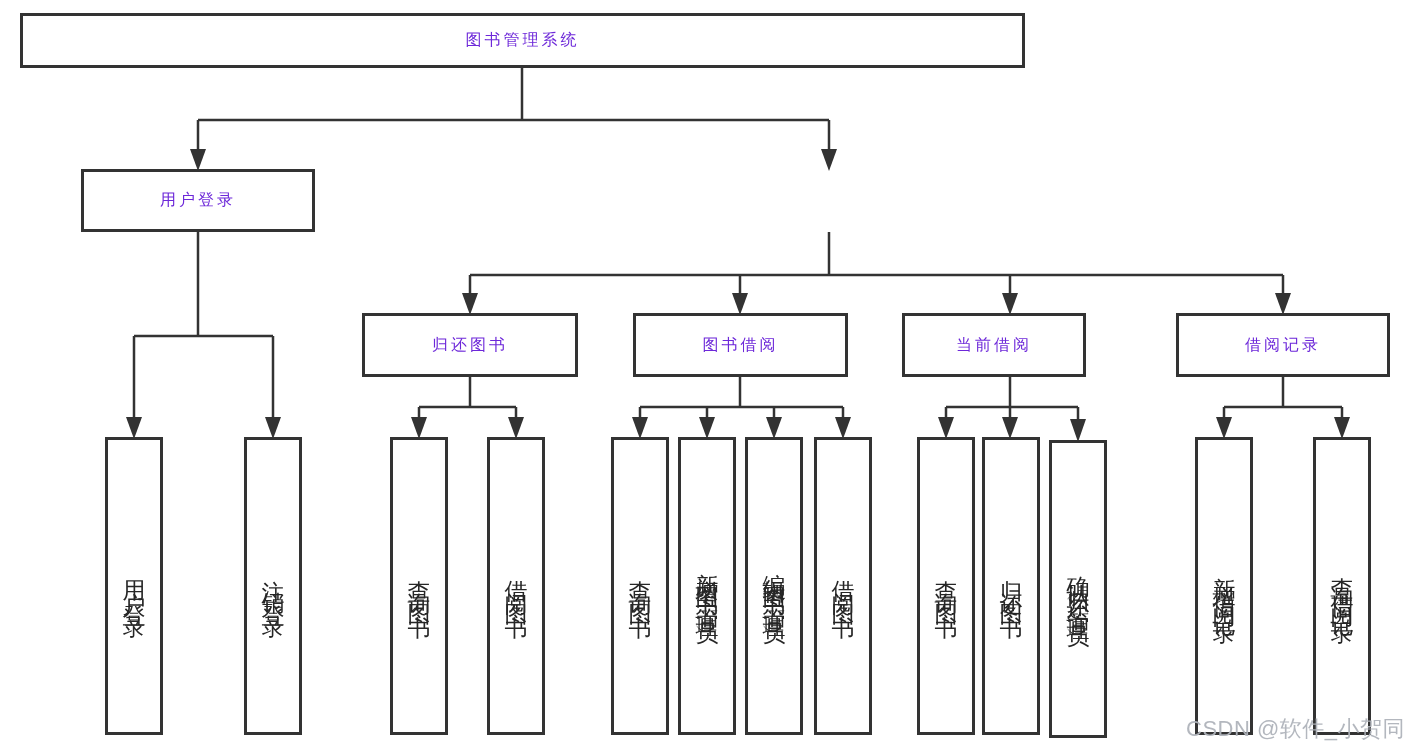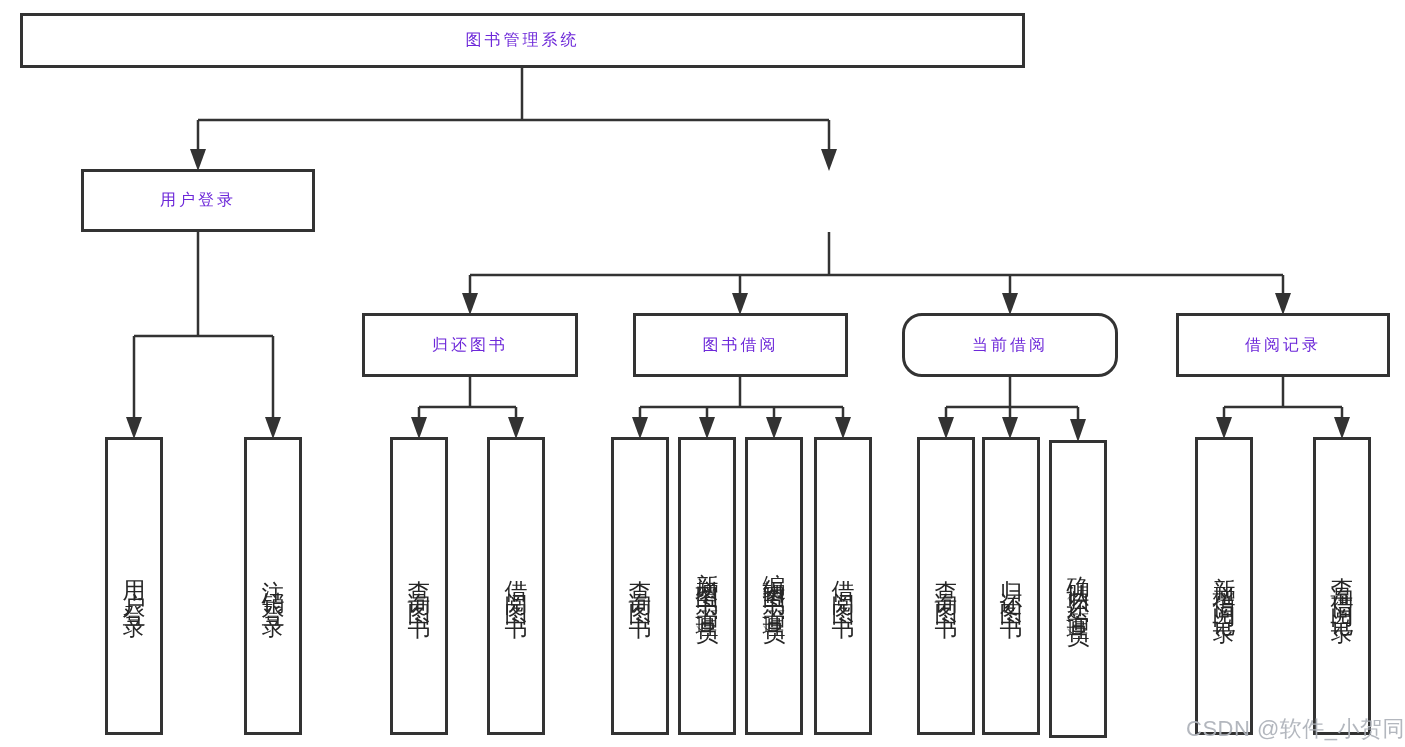--- a/index.html
+++ b/index.html
@@ -32,21 +32,21 @@
   }
   .leaf.ls9 span { letter-spacing:9px; }
   .leaf.ls7 span { letter-spacing:7px; }
 
   
   .n-root   { left:20px;   top:13px;  width:1005px; height:55px; }
   .n-ulogin { left:81px;   top:169px; width:234px;  height:63px; }
   .n-bmgmt  { left:712px;  top:169px; width:233px;  height:63px; }
   .n-newrec { left:362px;  top:313px; width:216px;  height:64px; }
   .n-bborrow{ left:633px;  top:313px; width:215px;  height:64px;font-family:Liberation Mono, monospace; }
-  .n-cborrow{ left:902px;  top:313px; width:216px;  height:64px;border-radius:20px; }
+  .n-cborrow{ left:902px;  top:313px; width:184px;  height:64px; }
   .n-brec   { left:1176px; top:313px; width:214px;  height:64px; }
 
   .lf { top:437px; width:58px; height:298px; }
   .l-ul1 { left:105px; }
   .l-ul2 { left:244px; }
   .l-nb1 { left:390px; }
   .l-nb2 { left:487px; }
   .l-bb1 { left:611px; }
   .l-bb2 { left:678px; }
   .l-bb3 { left:745px; }

